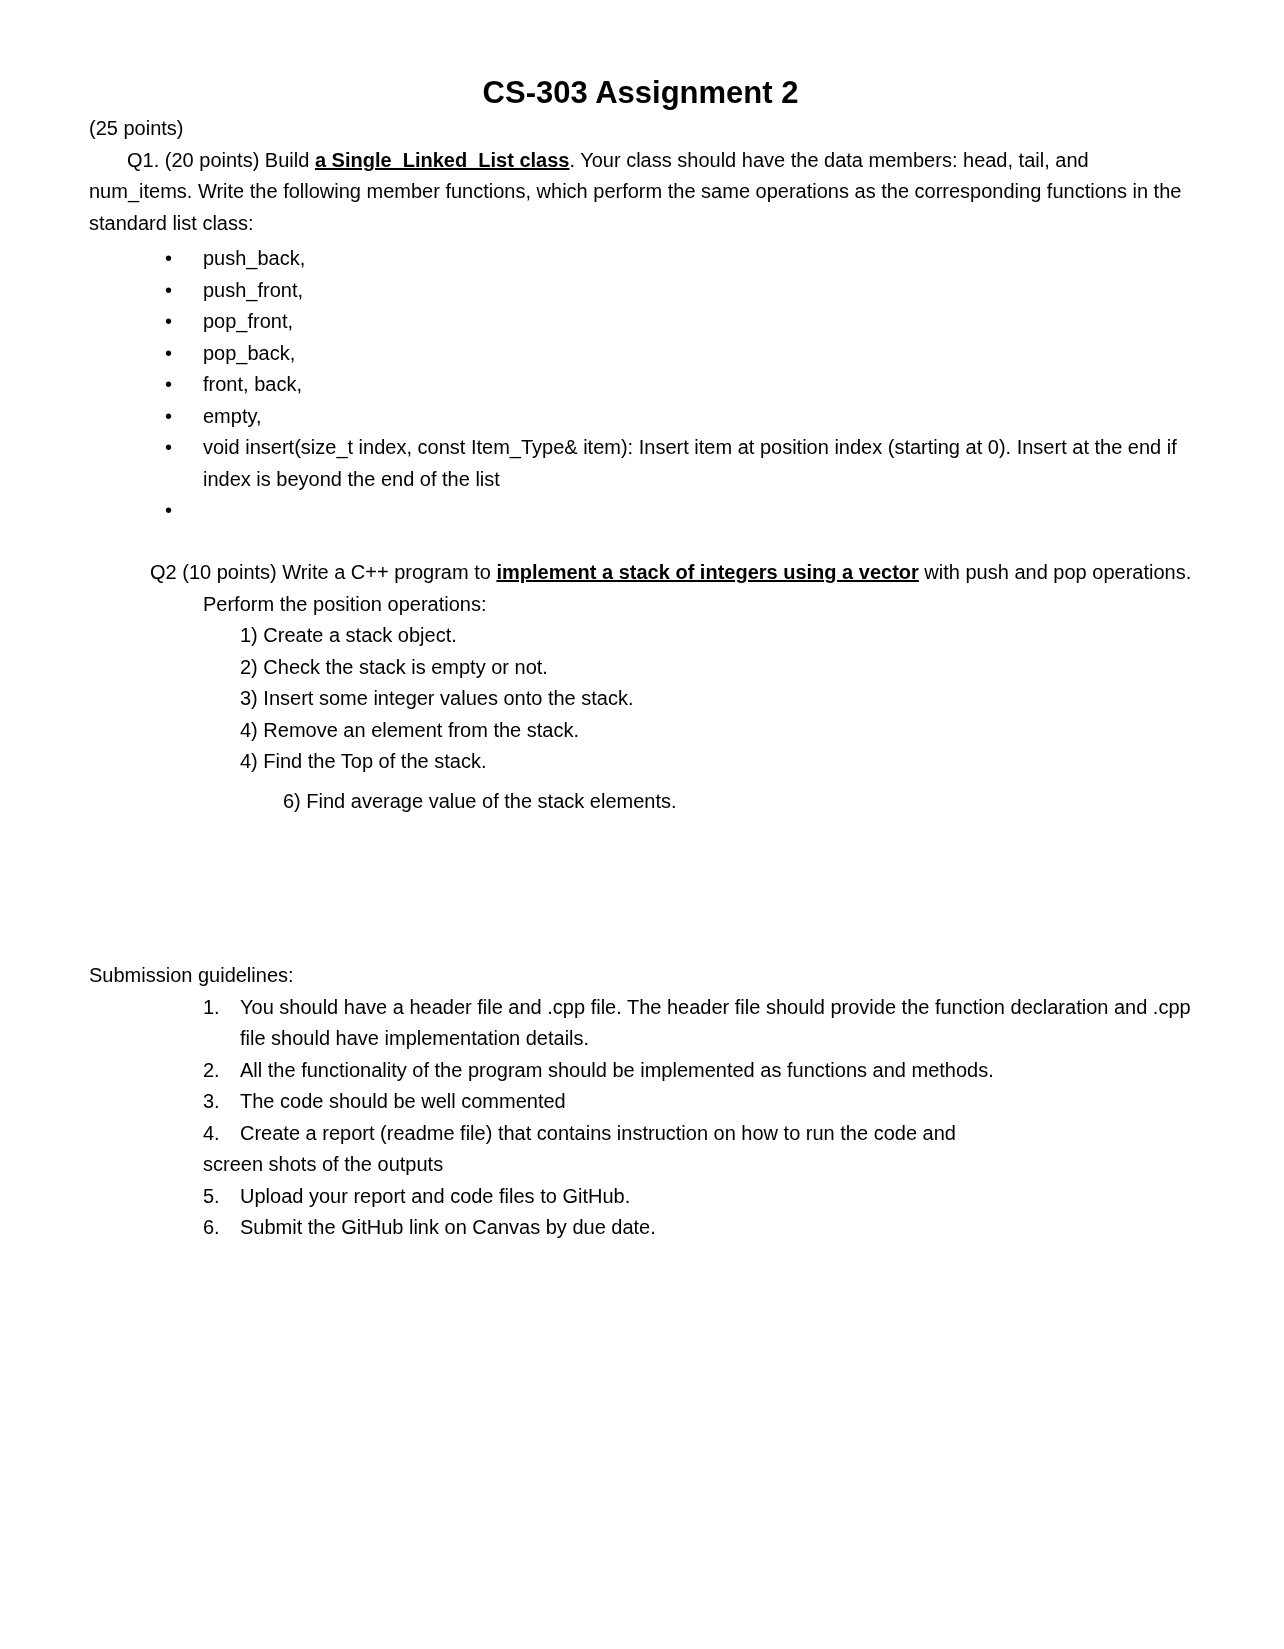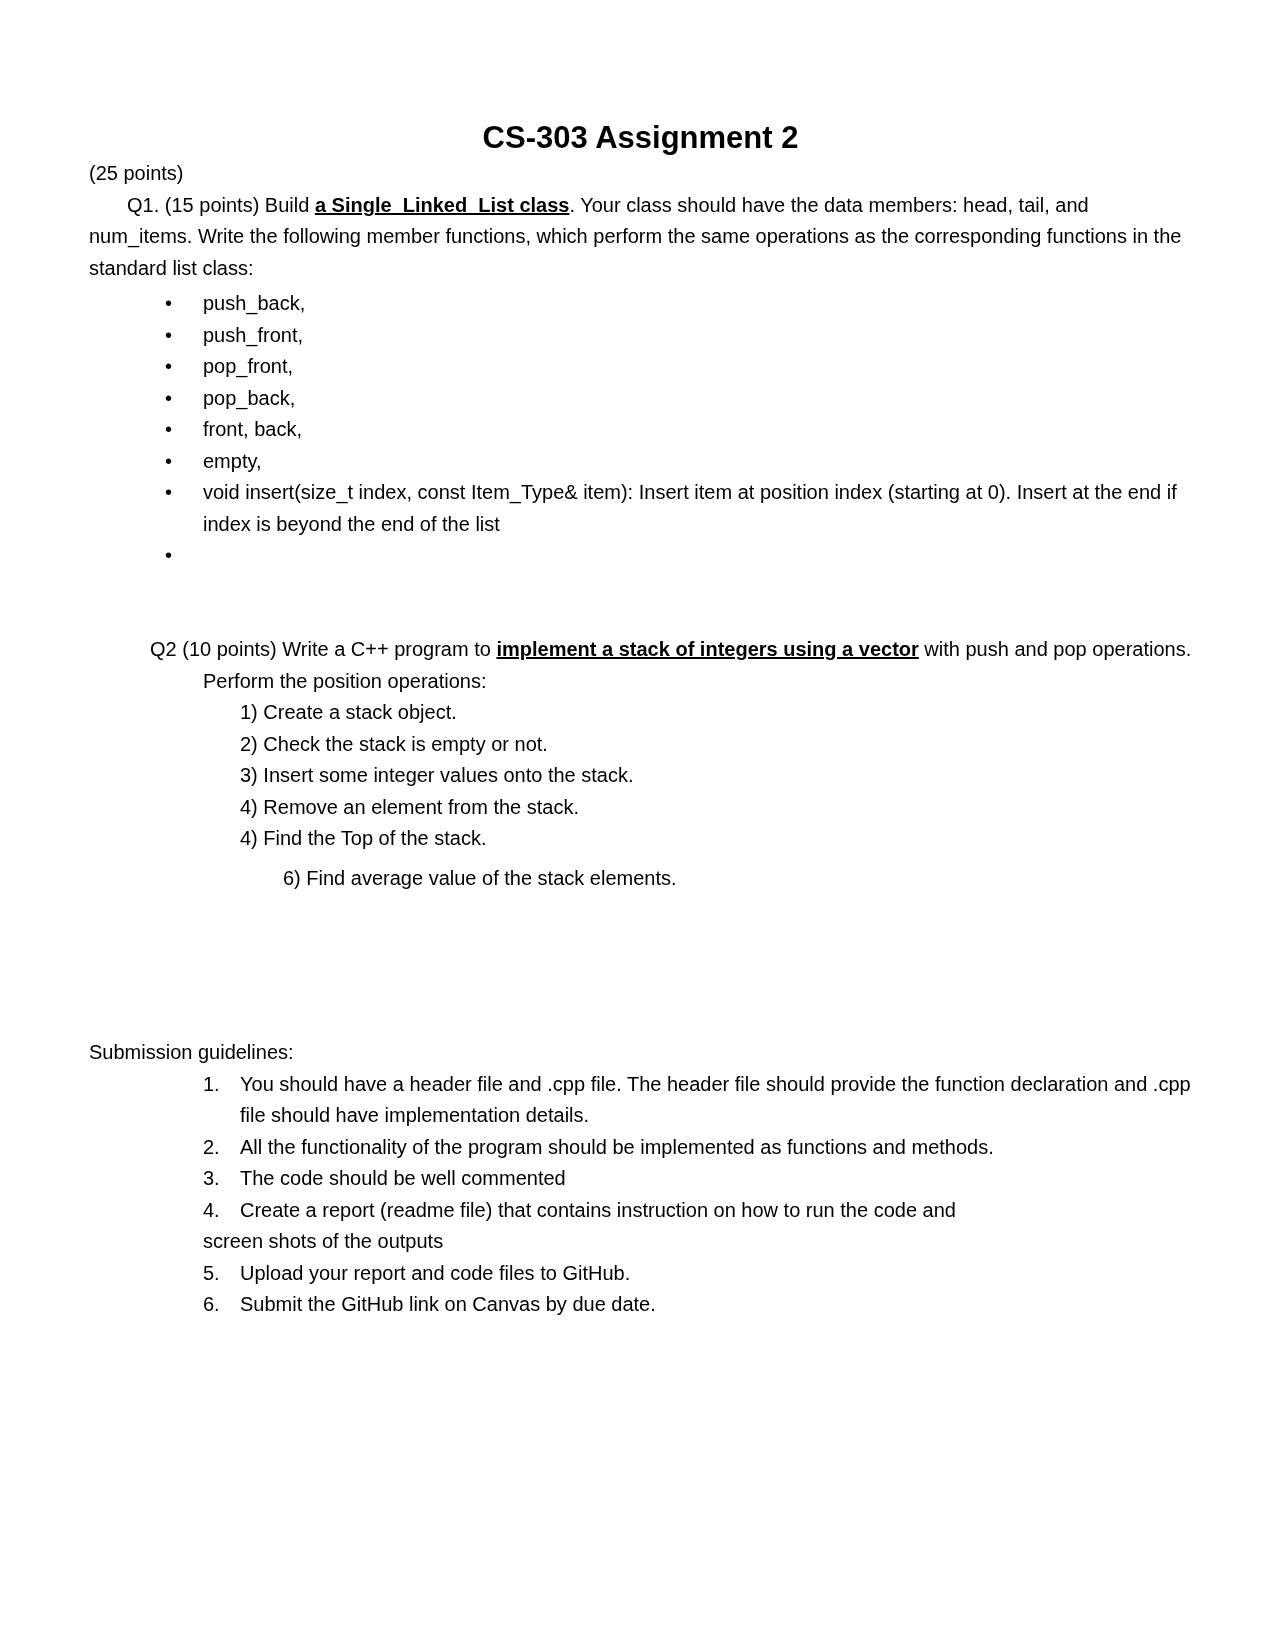--- a/index.html
+++ b/index.html
@@ -10,21 +10,21 @@
   .page {
     position: relative;
     width: 1284px;
     height: 1649px;
     box-sizing: border-box;
     background: #ffffff;
     color: #000000;
     font-family: "Liberation Sans", sans-serif;
     font-size: 20px;
     line-height: 31.5px;
-    padding: 118px 92px 40px 89px;
+    padding: 73px 92px 40px 89px;
     overflow: hidden;
   }
   .title {
     margin: 0;
     text-align: center;
     font-size: 31px;
     line-height: 40px;
     font-weight: bold;
   }
   p { margin: 0; }
@@ -40,21 +40,21 @@
     position: relative;
     padding-left: 114px;
   }
   .marker {
     position: absolute;
     left: 76px;
     top: 0;
   }
   .marker::before { content: "\2022"; font-size: 20px; }
 
-  .q2-para { margin-top: 94px; }
+  .q2-para { margin-top: 62px; }
   .perform { margin-left: 114px; }
   .ops { }
   .op-line { margin-left: 151px; }
   .op-line.indented { margin-left: 194px; margin-top: 8px; }
 
   .gl-heading { margin-top: 143px; }
   .gl-list { }
   .gl-item {
     display: flex;
     margin-left: 114px;
@@ -68,21 +68,21 @@
 </style>
 </head>
 <body>
 
 <div class="page">
 
   <h1 class="title">CS-303 Assignment 2</h1>
 
   <p class="points">(25 points)</p>
 
-  <p class="q1-para"><span class="lead-indent"></span><span>Q1. (15 points) Build </span><span class="emph">a Single_Linked_List class</span><span>. Your class should have the data members: head, tail, and  num_items. Write the following member functions, which perform the same operations as the corresponding functions in the standard list class:</span></p>
+  <p class="q1-para"><span class="lead-indent"></span><span>Q1. (20 points) Build </span><span class="emph">a Single_Linked_List class</span><span>. Your class should have the data members: head, tail, and  num_items. Write the following member functions, which perform the same operations as the corresponding functions in the standard list class:</span></p>
 
   <div class="bullets">
     <div class="bullet-item"><span class="marker"></span><span>push_back,</span></div>
     <div class="bullet-item"><span class="marker"></span><span>push_front,</span></div>
     <div class="bullet-item"><span class="marker"></span><span>pop_front,</span></div>
     <div class="bullet-item"><span class="marker"></span><span>pop_back,</span></div>
     <div class="bullet-item"><span class="marker"></span><span>front, back,</span></div>
     <div class="bullet-item"><span class="marker"></span><span>empty,</span></div>
     <div class="bullet-item"><span class="marker"></span><span>void insert(size_t index, const Item_Type&amp; item): Insert item at position index (starting at 0). Insert at the end if index is beyond the end of the list</span></div>
     <div class="bullet-item"><span class="marker"></span></div>

